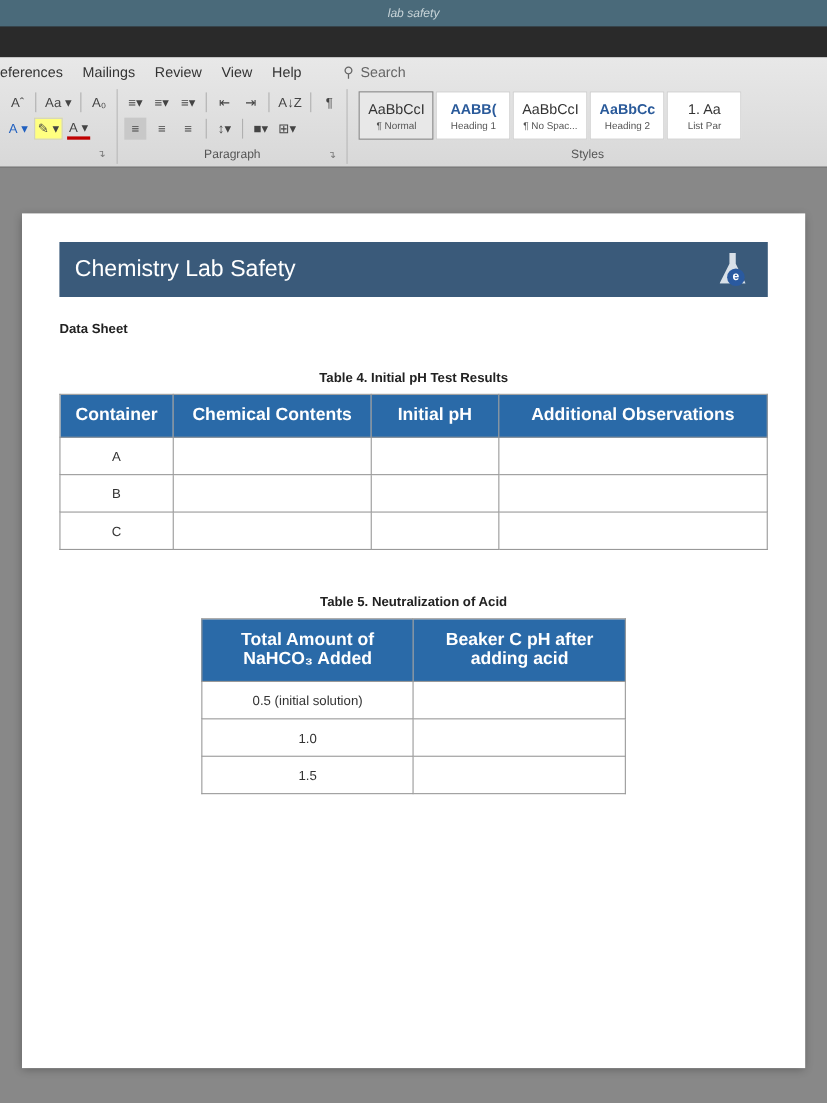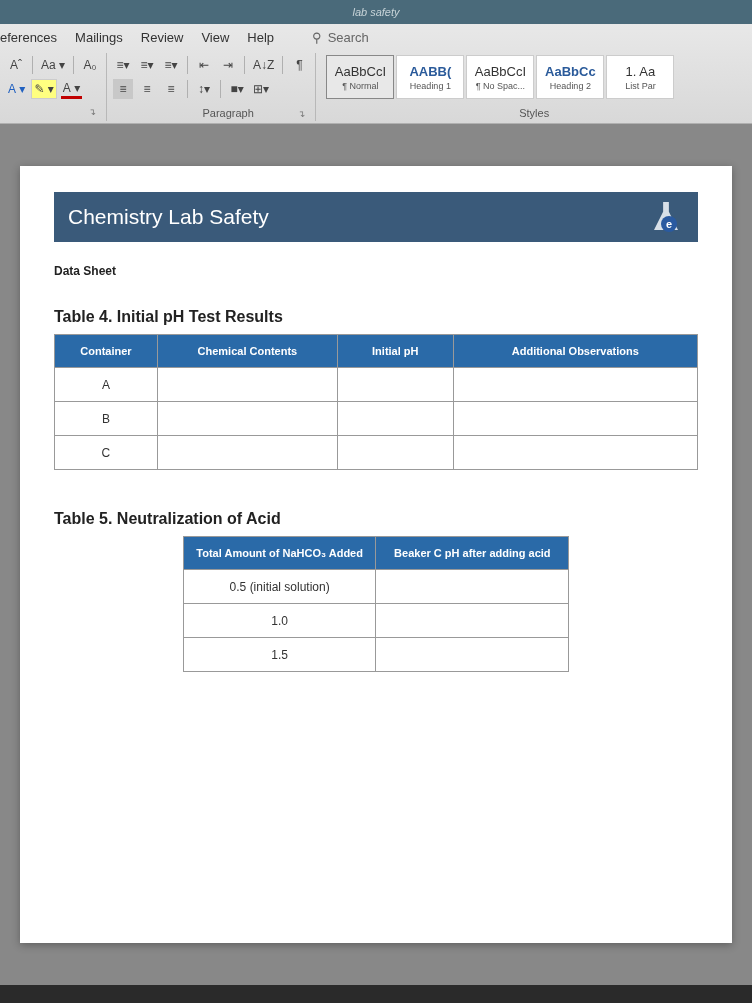--- a/index.html
+++ b/index.html
@@ -22,20 +22,21 @@
       background: linear-gradient(to bottom, #e8e8e8, #d8d8d8);
       border-bottom: 1px solid #b0b0b0;
     }
     .tabs {
       display: flex;
       gap: 18px;
       padding: 6px 16px 4px 0;
       font-size: 13px;
       color: #333;
       align-items: center;
+      margin-top: 28px;
     }
     .tab { cursor: pointer; }
     .search-box {
       display: flex;
       align-items: center;
       gap: 6px;
       color: #666;
       font-size: 13px;
       margin-left: 20px;
     }
@@ -168,35 +169,36 @@
       margin-bottom: 20px;
       letter-spacing: 0.5px;
     }
     .doc-subheading {
       font-size: 12px;
       font-weight: bold;
       color: #222;
       margin-bottom: 30px;
     }
     .table-title {
-      font-size: 16px;
+      font-size: 12px;
       font-weight: bold;
+      text-align: center;
       color: #222;
       margin-bottom: 8px;
     }
     table {
       border-collapse: collapse;
       margin: 0 auto 40px auto;
     }
     .table4 { width: 100%; }
     .table5 { width: 60%; }
     th {
       background: #2a6aa8;
       color: #fff;
-      font-size: 11px;
+      font-size: 16px;
       font-weight: 600;
       padding: 10px 8px;
       border: 1px solid #999;
       text-align: center;
     }
     td {
       border: 1px solid #999;
       padding: 8px;
       font-size: 12px;
       text-align: center;
@@ -255,21 +257,21 @@
       <div class="toolbar-row">
         <span class="tb-btn" style="background:#c8c8c8;">≡</span>
         <span class="tb-btn">≡</span>
         <span class="tb-btn">≡</span>
         <span class="tb-sep"></span>
         <span class="tb-btn"><span>↕</span>▾</span>
         <span class="tb-sep"></span>
         <span class="tb-btn"><span>■</span>▾</span>
         <span class="tb-btn"><span>⊞</span>▾</span>
       </div>
-      <div style="display:flex;justify-content:flex-end;align-items:baseline;gap:44px;">
+      <div style="display:flex;justify-content:space-between;align-items:baseline;">
         <span class="dialog-launcher" style="visibility:hidden;">↴</span>
         <span class="group-label">Paragraph</span>
         <span class="dialog-launcher">↴</span>
       </div>
     </div>
 
     <div class="toolbar-group" style="flex:1;border-right:none;">
       <div class="styles-gallery">
         <div class="style-item selected">
           <div class="style-preview">AaBbCcI</div>

